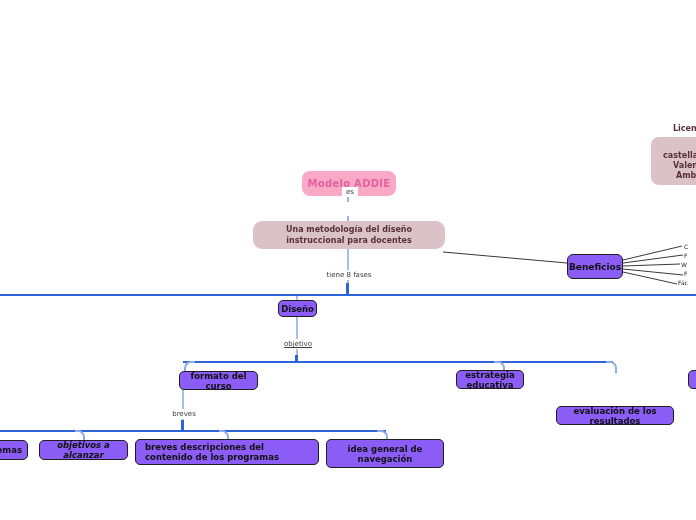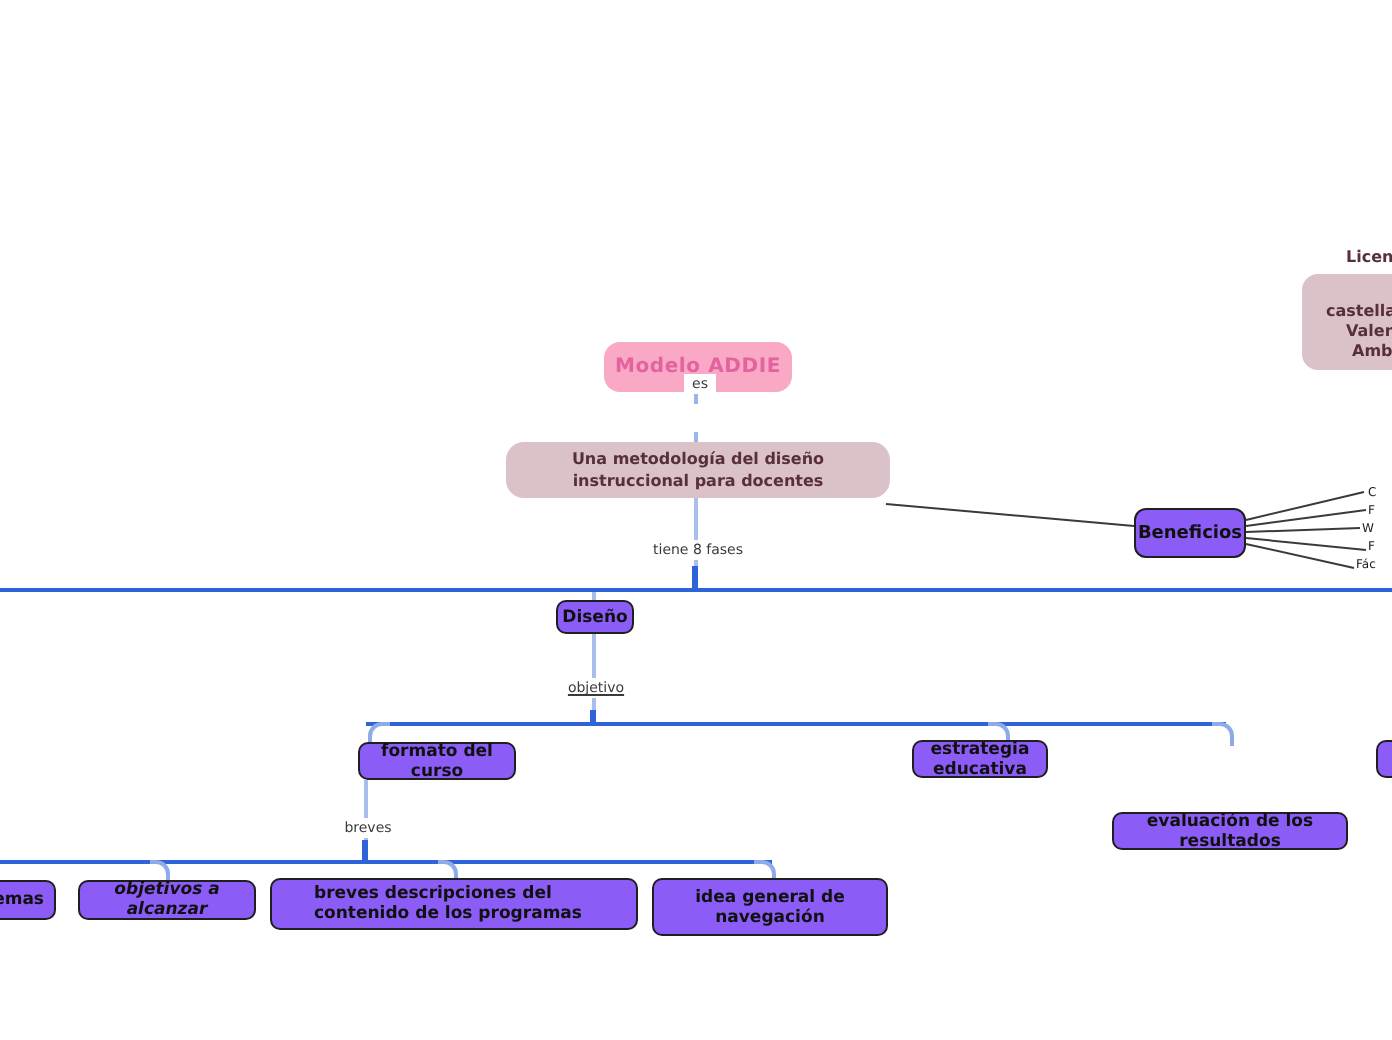--- a/index.html
+++ b/index.html
@@ -18,21 +18,21 @@
     border-top-right-radius:7px;z-index:1;}
   
   .node{
     position:absolute;display:flex;align-items:center;justify-content:center;
     box-sizing:border-box;border-radius:5px;z-index:2;text-align:center;
     font-weight:bold;font-size:8.5px;color:#111;line-height:10px;
   }
   .node-white{background:#8b5cf6;border:1.5px solid #1F1F1F;}
   .node-root{background:#F9A8C6;color:#E2639E;font-size:10px;border-radius:8px;letter-spacing:.3px;}
   .node-rose{background:#DBC2C8;color:#57303C;font-size:8px;border-radius:9px;line-height:11px;}
-  .node-left{justify-content:flex-start;text-align:left;padding:3px 21px;}
+  .node-left{justify-content:flex-start;text-align:left;padding:3px 9px;}
   .edge-label{
     position:absolute;z-index:3;background:#ffffff;color:#3A3A3A;
     font-size:7px;line-height:8px;text-align:center;padding:1px 1px;
   }
   .tiny-frag{
     position:absolute;z-index:3;color:#1a1a1a;font-size:6px;line-height:7px;white-space:nowrap;
   }
   .lic-line{
     position:absolute;z-index:3;color:#57303C;font-weight:bold;font-size:8px;
     line-height:9px;white-space:nowrap;

